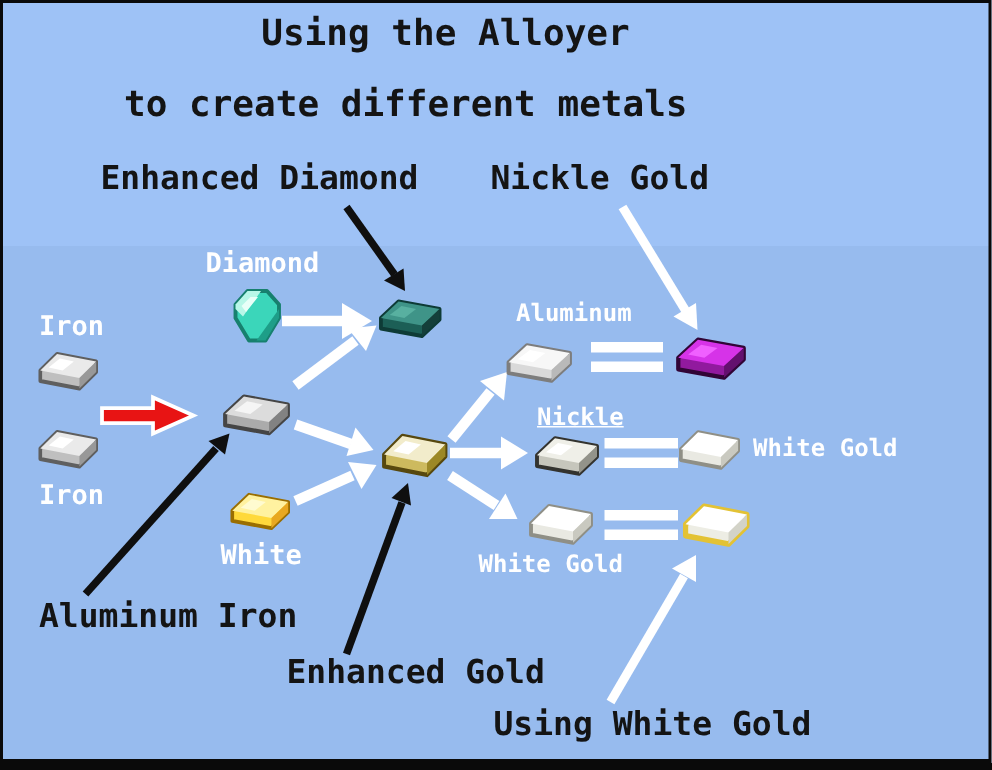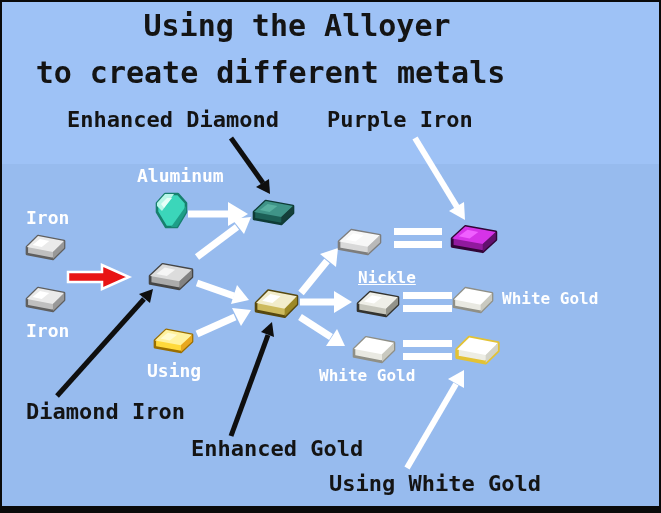--- a/index.html
+++ b/index.html
@@ -8,21 +8,21 @@
     font-family:"DejaVu Sans Mono", monospace;font-weight:bold;
   }
   .bg{position:absolute;left:2px;width:657px;}
   #bg-top{top:2px;height:162px;background:#9ec2f6;}
   #bg-bottom{top:164px;height:342px;background:#97bbee;}
   .overlay{position:absolute;left:0;top:0;pointer-events:none;}
   .lbl{position:absolute;white-space:pre;line-height:1.1;}
   .lbl-black{color:#141414;font-size:22px;}
   .lbl-white{color:#ffffff;font-size:18px;}
   .lbl-white-sm{color:#ffffff;font-size:16px;}
-  .title-line{position:absolute;color:#141414;font-size:30px;text-align:center;}
+  .title-line{position:absolute;color:#141414;font-size:24px;text-align:center;}
   .item{position:absolute;}
   .item svg{width:100%;height:100%;display:block;}
   .arrow-white{stroke:#ffffff;stroke-width:7;fill:none;}
   .arrow-white-head{fill:#ffffff;stroke:none;}
   .arrow-white-thin{stroke:#ffffff;stroke-width:6;fill:none;}
   .arrow-black{stroke:#0f0f0f;stroke-width:5;fill:none;}
   .arrow-black-head{fill:#0f0f0f;stroke:none;}
   .eq{fill:#ffffff;}
 </style>
 </head>
@@ -99,29 +99,30 @@
     <g>
       <rect class="eq" x="403" y="340" width="49" height="7"></rect>
       <rect class="eq" x="403" y="353" width="49" height="7"></rect>
     </g>
   </svg>
 
   <div class="title-line" style="left:94px;top:8px;width:406px;">Using the Alloyer</div>
   <div class="title-line" style="left:0px;top:55px;width:541px;">to create different metals</div>
 
   <div class="lbl lbl-black" style="left:67px;top:108px;">Enhanced Diamond</div>
-  <div class="lbl lbl-black" style="left:327px;top:108px;">Purple Iron</div>
-  <div class="lbl lbl-black" style="left:26px;top:400px;">Diamond Iron</div>
+  <div class="lbl lbl-black" style="left:327px;top:108px;">Nickle Gold</div>
+  <div class="lbl lbl-black" style="left:26px;top:400px;">Aluminum Iron</div>
   <div class="lbl lbl-black" style="left:167px;top:437px;margin-left:24px;">Enhanced Gold</div>
   <div class="lbl lbl-black" style="left:329px;top:472px;">Using White Gold</div>
 
-  <div class="lbl lbl-white" style="left:137px;top:166px;">Aluminum</div>
+  <div class="lbl lbl-white" style="left:137px;top:166px;">Diamond</div>
   <div class="lbl lbl-white" style="left:26px;top:208px;">Iron</div>
   <div class="lbl lbl-white" style="left:26px;top:321px;">Iron</div>
-  <div class="lbl lbl-white" style="left:147px;top:361px;">Using</div>
+  <div class="lbl lbl-white" style="left:147px;top:361px;">White</div>
+  <div class="lbl lbl-white-sm" style="left:344px;top:200px;">Aluminum</div>
   <div class="lbl lbl-white-sm" style="left:358px;top:269px;text-decoration:underline;">Nickle</div>
   <div class="lbl lbl-white-sm" style="left:502px;top:290px;">White Gold</div>
   <div class="lbl lbl-white-sm" style="left:319px;top:367px;">White Gold</div>
 
   <div class="item" style="left: 25px; top: 231px; width: 41px; height: 31px; --outline: #5f5f5f; --top: #eaeaea; --front: #bfbfbf; --side: #989898; --gleam: #ffffff;">
     <svg viewBox="0 0 44 31" preserveAspectRatio="none">
       <polygon points="2,16 14,5 42,10 42,17 30,28 2,23" style="fill:var(--front);stroke:var(--outline);stroke-width:2.6;stroke-linejoin:round"></polygon>
       <polygon points="2,16 14,5 42,10 30,21" style="fill:var(--top)"></polygon>
       <polygon points="30,21 42,10 42,17 30,28" style="fill:var(--side)"></polygon>
       <polygon points="8,14 16,8 26,10 18,16" style="fill:var(--gleam)"></polygon>

